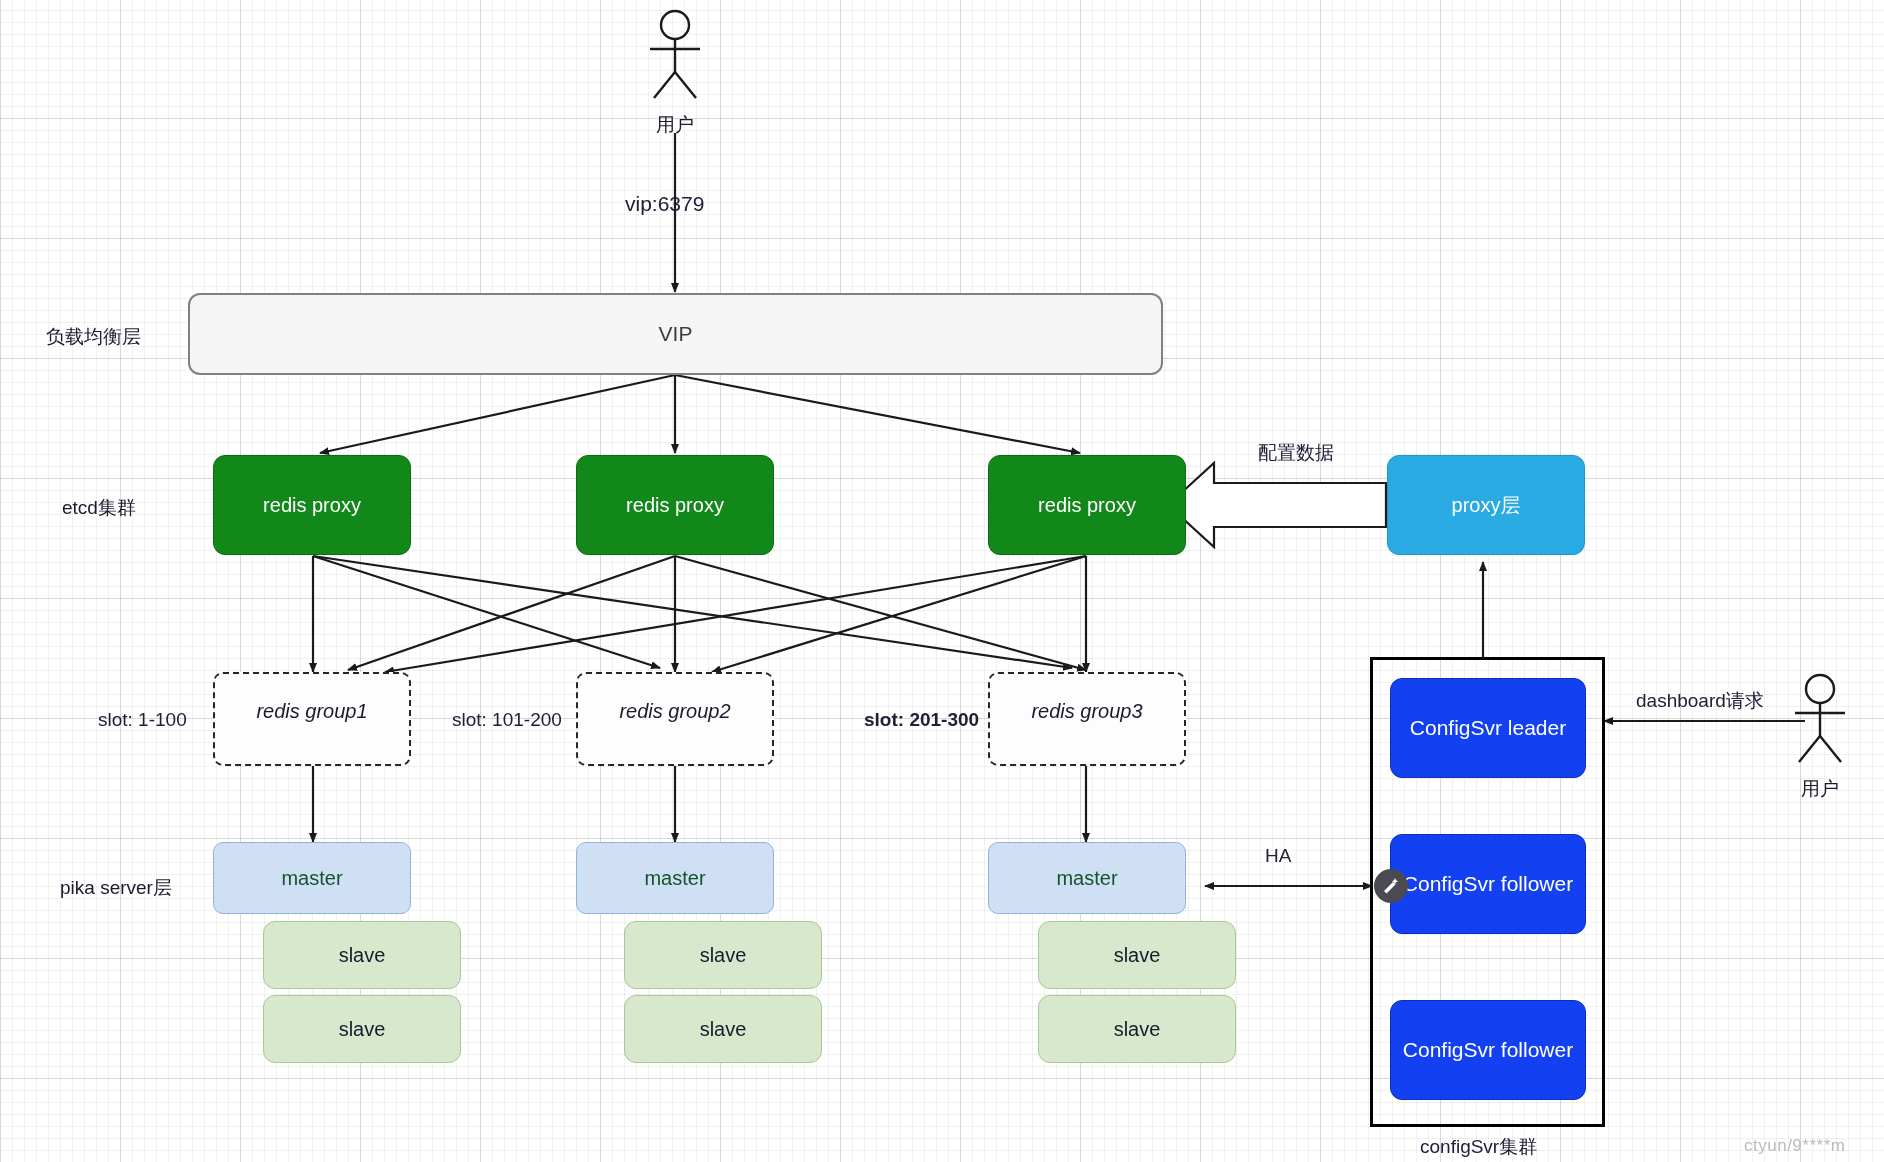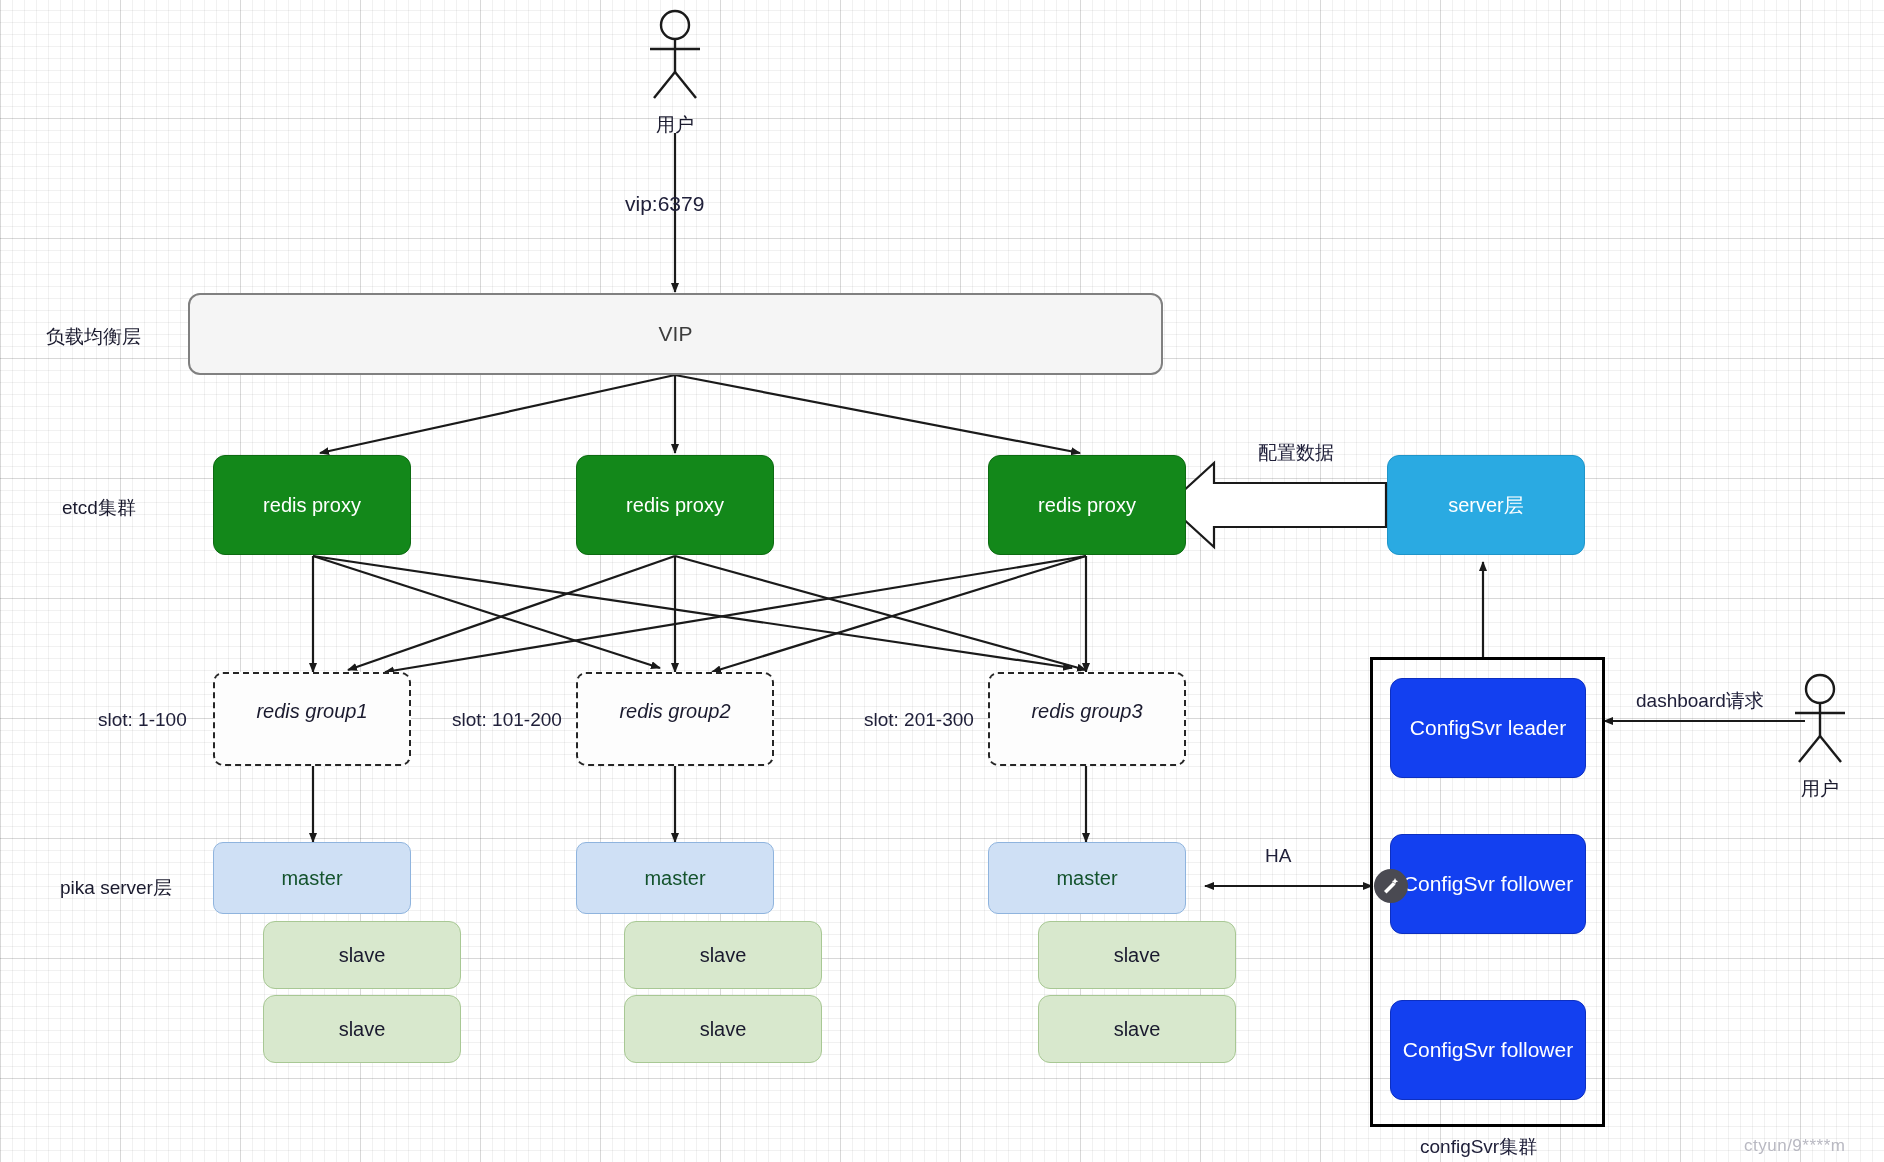--- a/index.html
+++ b/index.html
@@ -141,26 +141,26 @@
   </div>
   <div class="node proxy-box" style="left:576px;top:455px;width:198px;height:100px;">
     <span>redis proxy</span>
   </div>
   <div class="node proxy-box" style="left:988px;top:455px;width:198px;height:100px;">
     <span>redis proxy</span>
   </div>
 
   <div class="lbl small-label" style="left:1258px;top:440px;">配置数据</div>
   <div class="node etcd-box" style="left:1387px;top:455px;width:198px;height:100px;">
-    <span>server层</span>
+    <span>proxy层</span>
   </div>
 
   <div class="lbl small-label" style="left:98px;top:709px;">slot: 1-100</div>
   <div class="lbl small-label" style="left:452px;top:709px;">slot: 101-200</div>
-  <div class="lbl small-label" style="left:864px;top:709px;">slot: 201-300</div>
+  <div class="lbl small-label" style="left:864px;top:709px;font-weight:bold;">slot: 201-300</div>
 
   <div class="node group-box" style="left:213px;top:672px;width:198px;height:94px;align-items:flex-start;padding-top:26px;">
     <span>redis group1</span>
   </div>
   <div class="node group-box" style="left:576px;top:672px;width:198px;height:94px;align-items:flex-start;padding-top:26px;">
     <span>redis group2</span>
   </div>
   <div class="node group-box" style="left:988px;top:672px;width:198px;height:94px;align-items:flex-start;padding-top:26px;">
     <span>redis group3</span>
   </div>

